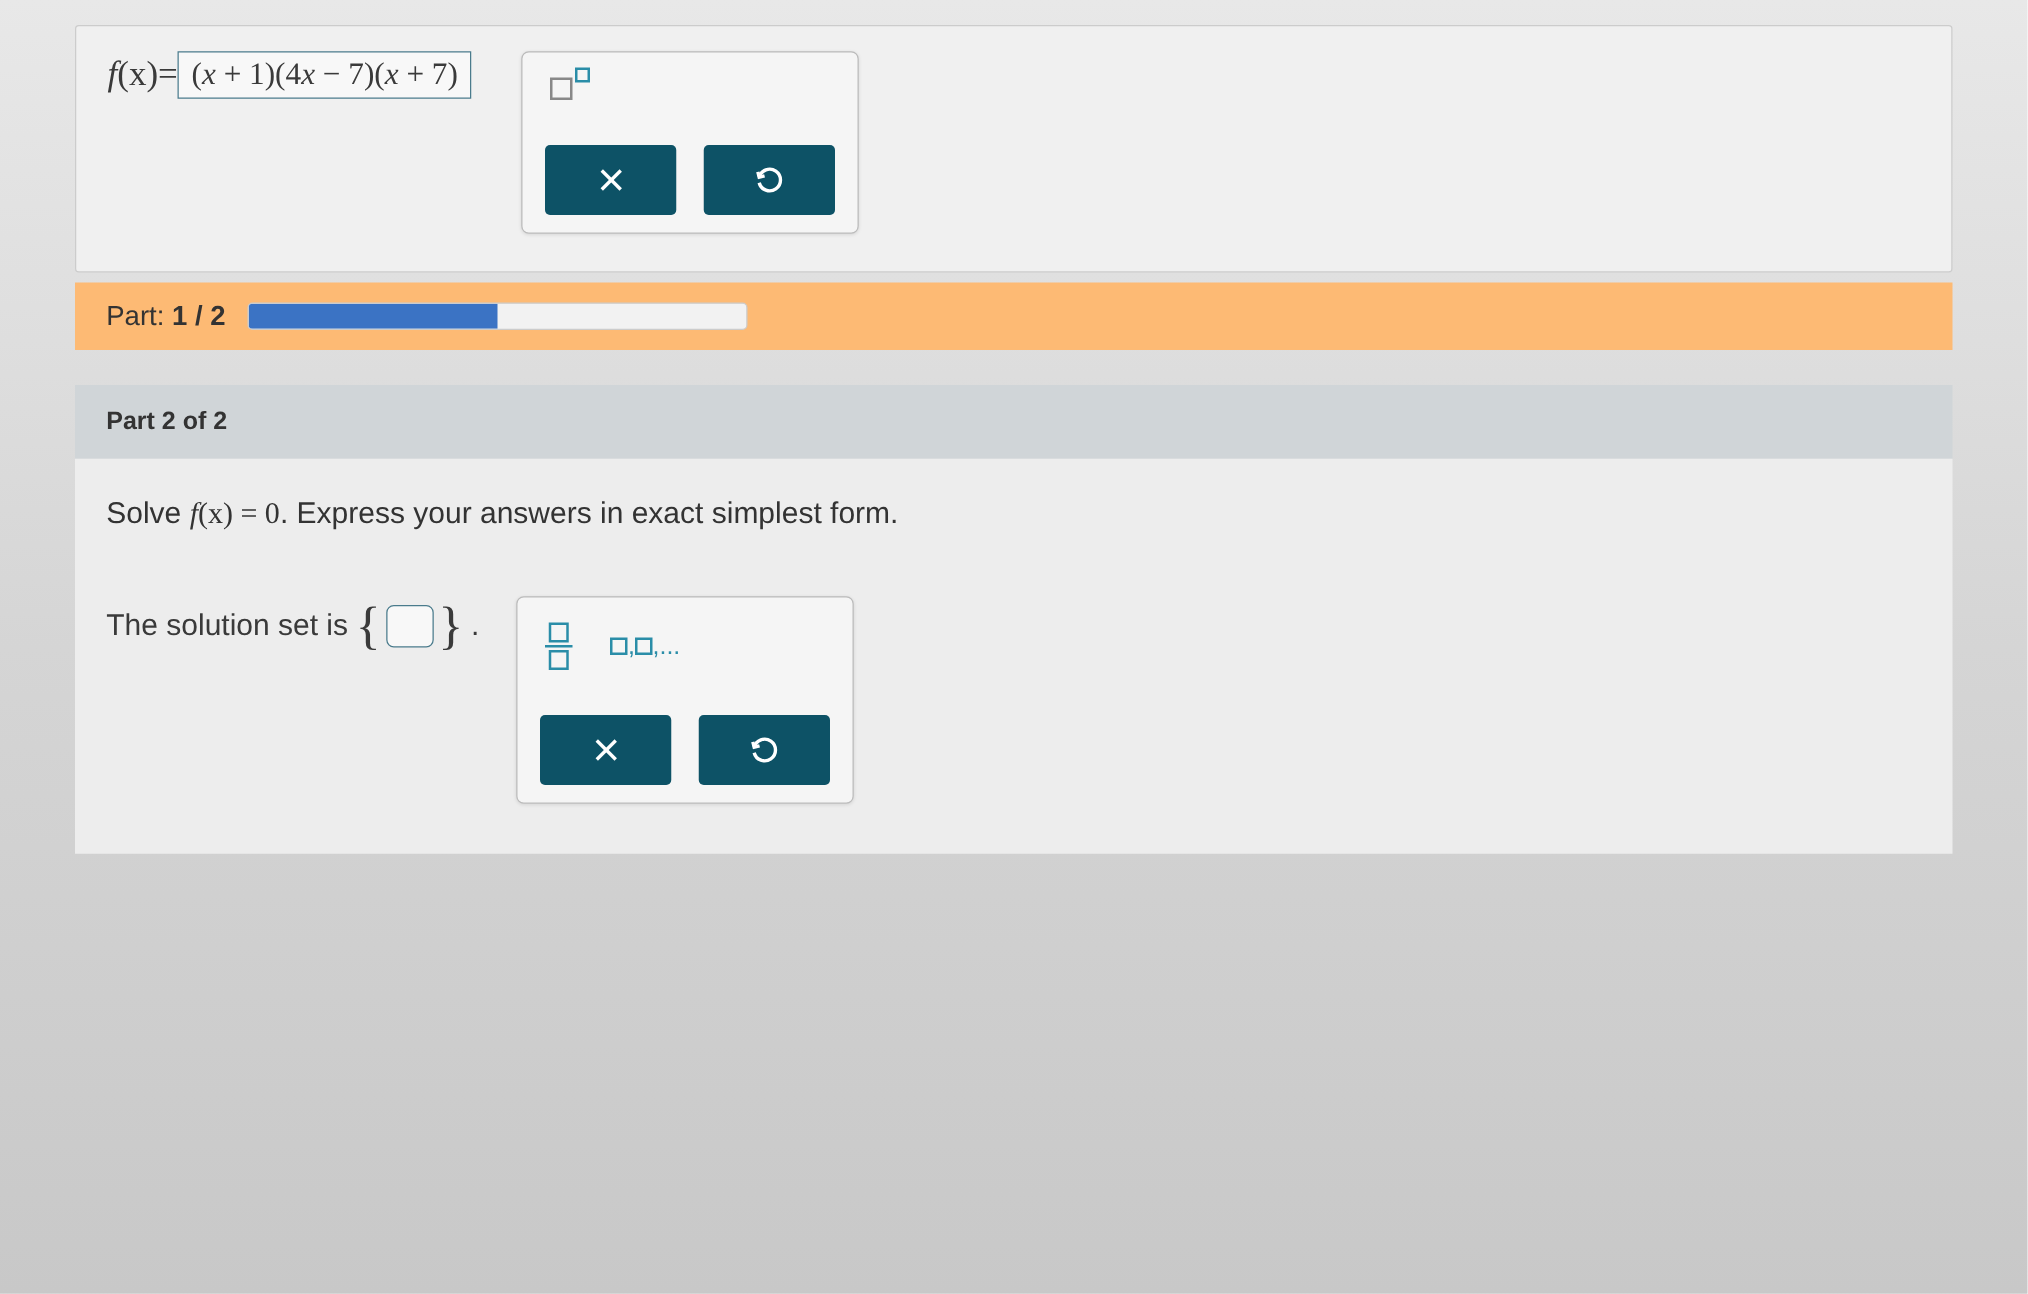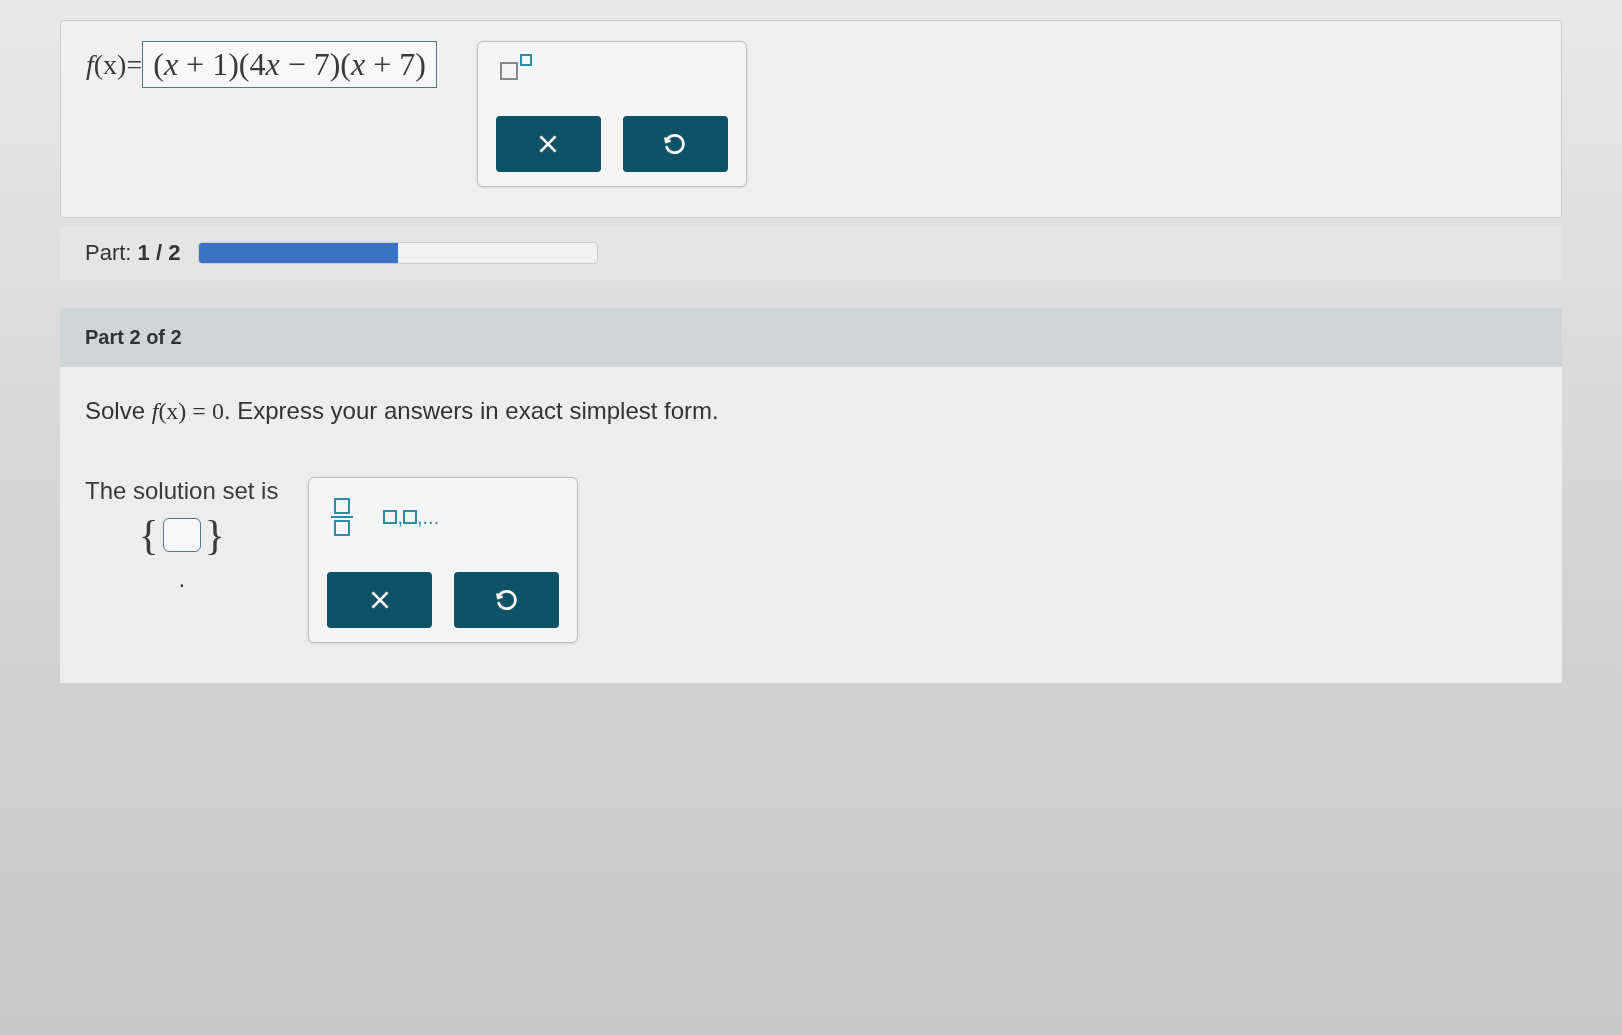--- a/index.html
+++ b/index.html
@@ -46,21 +46,21 @@
   align-items: center;
   font-family: 'Times New Roman', serif;
   font-size: 28px;
 }
 
 .input-box {
   border: 1px solid #4a7b8c;
   padding: 4px 10px;
   background: #f8f8f8;
   font-family: 'Times New Roman', serif;
-  font-size: 32px;
+  font-size: 25px;
   display: inline-block;
 }
 
 .tool-palette {
   border: 1px solid #bbb;
   border-radius: 6px;
   background: #f5f5f5;
   padding: 14px 18px;
   box-shadow: 0 1px 3px rgba(0,0,0,0.1);
 }
@@ -150,21 +150,21 @@
   align-items: center;
   justify-content: center;
   cursor: pointer;
 }
 
 .action-btn svg { width: 26px; height: 26px; }
 
 .progress-bar-row {
   display: flex;
   align-items: center;
-  background: #e5e5e5;
+  background: #fdba74;
   padding: 14px 25px;
   gap: 18px;
   margin-top: 8px;
 }
 
 .progress-label {
   font-size: 22px;
   color: #333;
 }
 
@@ -208,21 +208,20 @@
   display: flex;
   align-items: flex-start;
   gap: 30px;
 }
 
 .solution-text {
   font-size: 24px;
   display: flex;
   align-items: center;
   gap: 6px;
-  flex-direction: column;
 }
 
 .set-braces {
   font-family: 'Times New Roman', serif;
   font-size: 42px;
   display: inline-flex;
   align-items: center;
 }
 
 .set-input {

